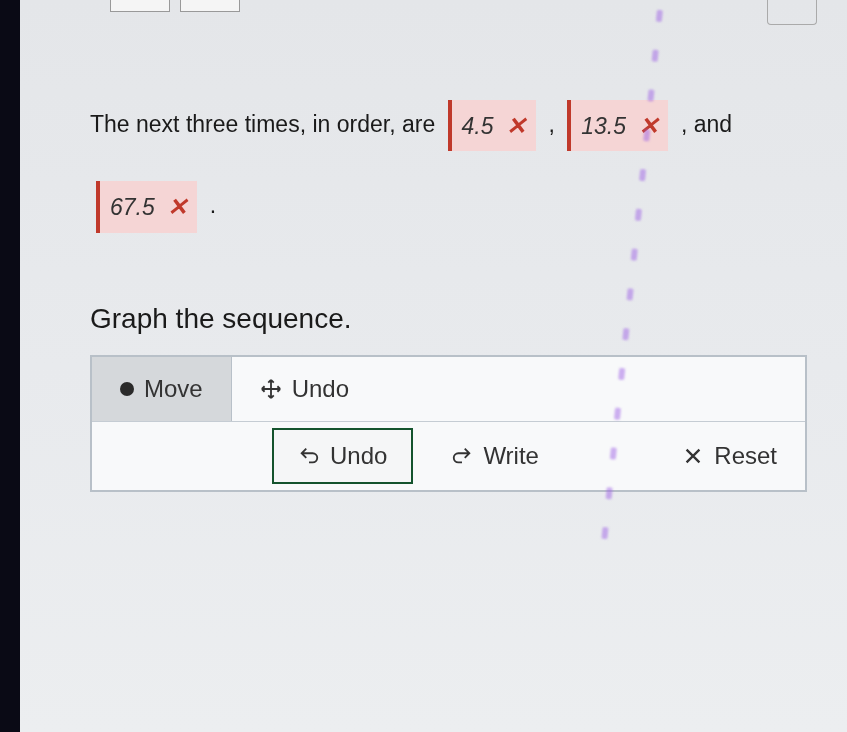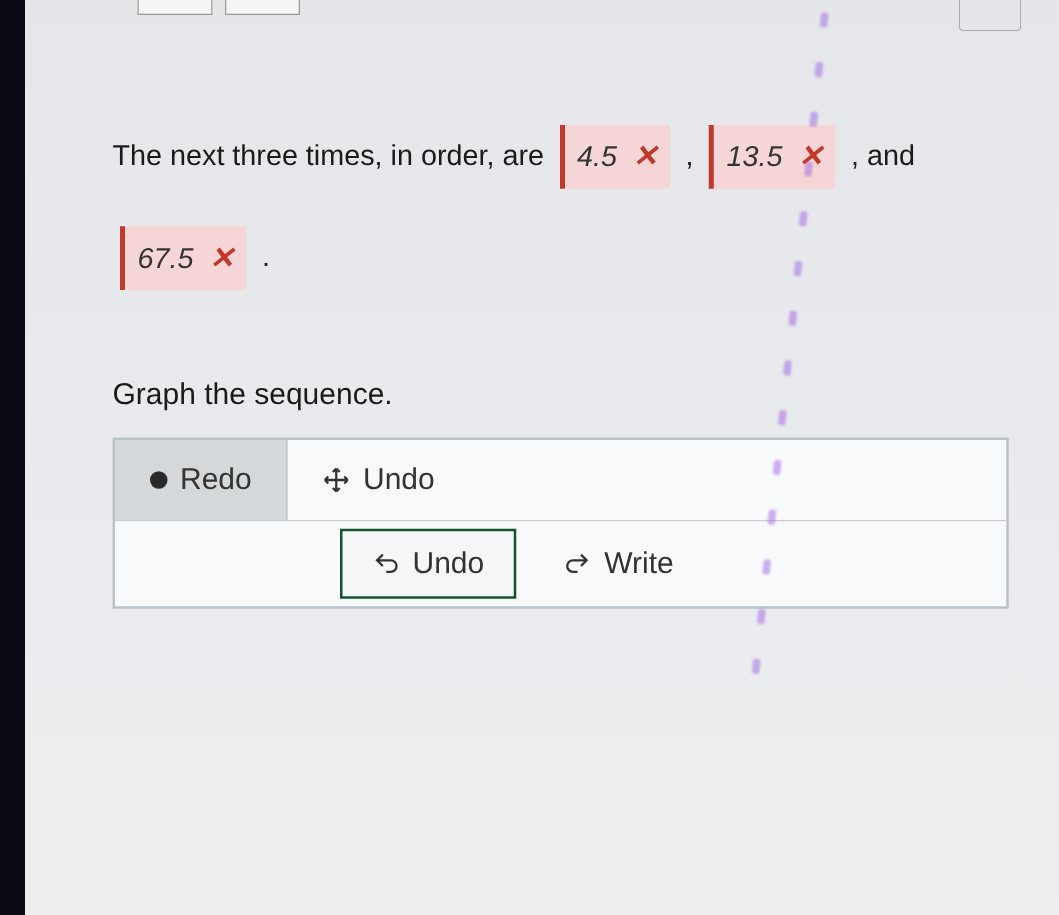--- a/index.html
+++ b/index.html
@@ -85,21 +85,21 @@
       color: #c0392b;
       font-weight: bold;
       font-size: 24px;
       margin-left: 6px;
     }
     .answer-row2 {
       margin-top: 30px;
     }
     .graph-prompt {
       margin-top: 70px;
-      font-size: 24px;
+      font-size: 28px;
       color: #1a1a1a;
     }
     .toolbar {
       margin-top: 20px;
       border: 2px solid #b8c0c8;
       background: #f8f9fa;
       width: calc(100% - 20px);
     }
     .toolbar-row {
       display: flex;
@@ -207,21 +207,21 @@
       <span>.</span>
     </div>
   </div>
 
   <div class="graph-prompt">Graph the sequence.</div>
 
   <div class="toolbar">
     <div class="toolbar-row">
       <button class="tool-btn active">
         <span class="dot-icon"></span>
-        <span>Redo</span>
+        <span>Move</span>
       </button>
       <button class="tool-btn">
         <svg class="icon" viewBox="0 0 24 24" fill="none" stroke="#333" stroke-width="2">
           <path d="M12 2 L12 22 M2 12 L22 12 M12 2 L9 5 M12 2 L15 5 M12 22 L9 19 M12 22 L15 19 M2 12 L5 9 M2 12 L5 15 M22 12 L19 9 M22 12 L19 15"></path>
         </svg>
         <span>Undo</span>
       </button>
       <div class="spacer"></div>
     </div>
     <div class="toolbar-row row2">
@@ -231,20 +231,26 @@
         </svg>
         <span>Undo</span>
       </button>
       <button class="tool-btn">
         <svg class="icon" viewBox="0 0 24 24" fill="none" stroke="#333" stroke-width="2">
           <path d="M15 14 L20 9 L15 4 M20 9 L8 9 A5 5 0 0 0 8 19 L12 19"></path>
         </svg>
         <span>Write</span>
       </button>
       <div class="spacer"></div>
+      <button class="tool-btn">
+        <svg class="icon" viewBox="0 0 24 24" stroke="#333" stroke-width="2.5">
+          <path d="M5 5 L19 19 M19 5 L5 19"></path>
+        </svg>
+        <span>Reset</span>
+      </button>
     </div>
   </div>
 
   <div class="diag">
     <div class="diag-dot" style="top:10px"></div>
     <div class="diag-dot" style="top:50px"></div>
     <div class="diag-dot" style="top:90px"></div>
     <div class="diag-dot" style="top:130px"></div>
     <div class="diag-dot" style="top:170px"></div>
     <div class="diag-dot" style="top:210px"></div>

